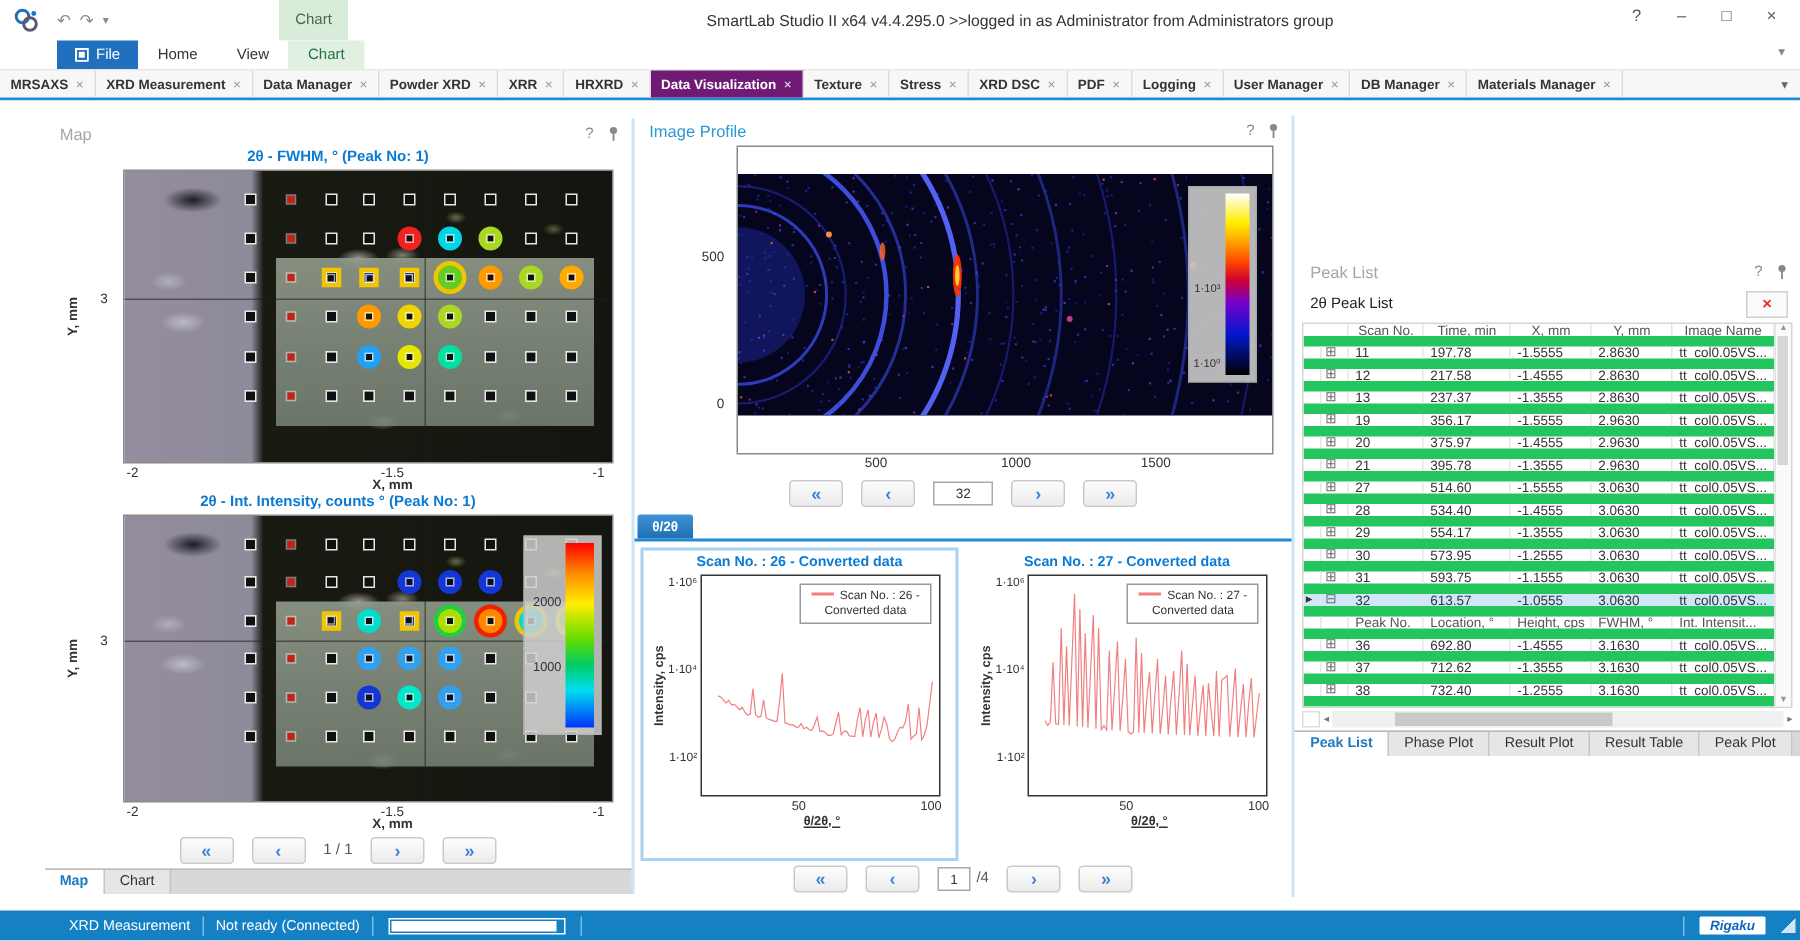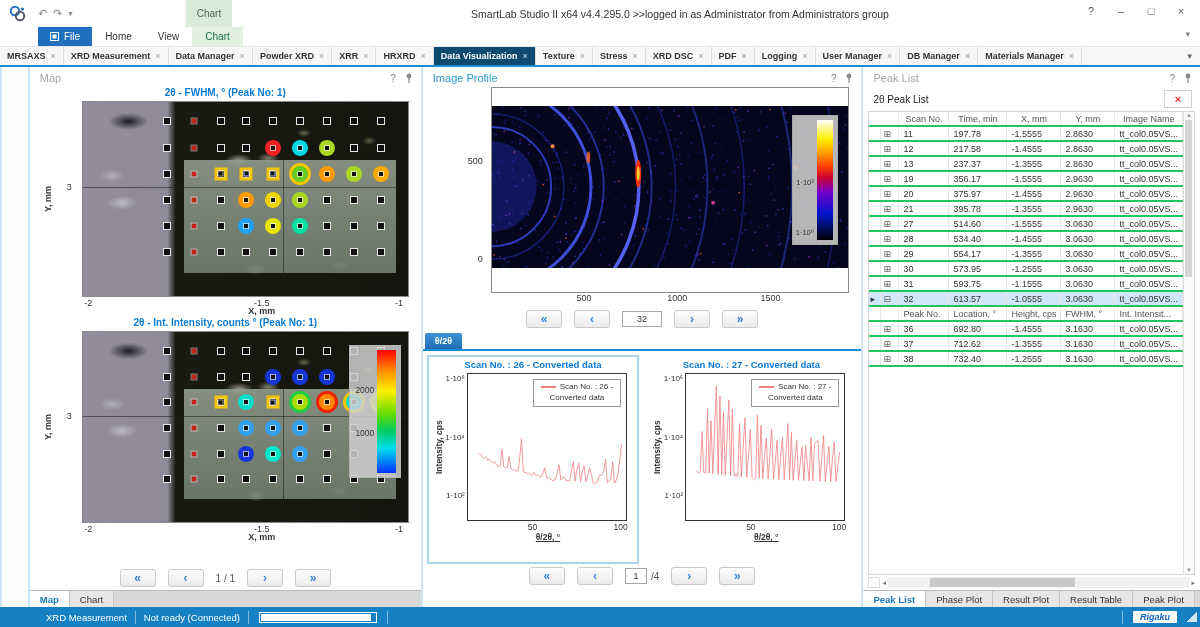--- a/index.html
+++ b/index.html
@@ -17,26 +17,26 @@
   .ribbon-row{height:19px;display:flex;align-items:stretch;background:#fff;position:relative;}
   .file-tab{background:#2170c0;color:#fff;padding:0 12px;margin-left:38px;display:flex;align-items:center;gap:5px;font-size:10px;}
   .file-ico{width:9px;height:9px;background:#fff;box-shadow:inset 0 0 0 1.5px #2170c0,inset 0 0 0 3px #fff;border:1px solid #fff;}
   .r-tab{padding:0 13px;font-size:10px;color:#333;display:flex;align-items:center;}
   .r-tab.ctx{background:#e2f0e2;color:#217346;}
   .ribbon-collapse{position:absolute;right:10px;top:2px;color:#888;font-size:9px;}
   
   .doc-tabs{height:19px;background:#f7f7f7;display:flex;align-items:stretch;border-top:1px solid #e8e8e8;}
   .dtab{display:flex;align-items:center;gap:5px;padding:0 7px;border-right:1px solid #ddd;font-size:9px;font-weight:bold;color:#333;white-space:nowrap;}
   .dtab .x{color:#999;font-weight:normal;font-size:9px;}
-  .dtab.active{background:#0c4a6e;color:#fff;}
+  .dtab.active{background:#701a75;color:#fff;}
   .dtab.active .x{color:#dce9f7;}
   .doc-overflow{margin-left:auto;display:flex;align-items:center;padding:0 8px;color:#666;font-size:9px;}
   .blue-rule{height:2px;background:#1e8bd4;}
   
-  .content{display:flex;height:540px;background:#fff;}
+  .content{display:flex;height:540px;background:#fff;align-items:center;}
   .left-strip{width:30px;border-left:2px solid #cde4f5;border-right:2px solid #cde4f5;background:#fdfdfd;}
   .panel{display:flex;flex-direction:column;}
   .map-panel{width:396px;border-right:2px solid #cde4f5;}
   .mid-panel{width:444px;border-right:2px solid #cde4f5;}
   .right-panel{flex:1;}
   .panel-head{height:20px;display:flex;align-items:center;padding:2px 8px 0 10px;}
   .panel-title{font-size:11px;color:#a6a6a6;flex:1;}
   .panel-title.blue{color:#2b9ad4;}
   .head-icons{display:flex;gap:9px;align-items:center;color:#888;font-size:10px;}
   .pin-ico svg{display:block;}
@@ -116,21 +116,21 @@
   .chart-xticks{position:relative;height:11px;margin:0 8px 0 36px;}
   .chart-xlabel{height:11px;text-align:center;font-size:8.5px;font-weight:bold;color:#333;margin-left:30px;text-decoration:underline;}
   .legend{position:absolute;right:5px;top:5px;border:1px solid #999;background:#fff;padding:2px 7px;font-size:8px;color:#333;text-align:center;line-height:1.35;}
   .leg-swatch{display:inline-block;width:15px;height:2px;background:#f08080;vertical-align:middle;margin-right:4px;}
   
   .pl-subhead{display:flex;align-items:center;height:24px;padding:0 8px 0 10px;}
   .pl-subtitle{flex:1;font-size:10px;color:#222;}
   .pl-close{width:28px;height:18px;background:#fbfbfb;border:1px solid #cfcfcf;color:#e03030;font-weight:bold;
       font-size:11px;text-align:center;line-height:16px;}
   .table{margin:0 5px;border:1px solid #d5d5d5;font-size:9px;color:#333;flex:1;position:relative;overflow:hidden;background:#fff;}
-  .tr{display:flex;height:15px;border-bottom:2px solid #22c55e;align-items:stretch;margin-right:11px;}
+  .tr{display:flex;height:15px;border-bottom:7px solid #22c55e;align-items:stretch;margin-right:11px;}
   .td{border-right:1px solid #e6e6e6;padding:0 4px;display:flex;align-items:center;overflow:hidden;white-space:nowrap;}
   .c0{width:12px;padding:0 1px;} .c1{width:18px;padding:0 2px;} .c2{width:50px;} .c3{width:58px;} .c4{width:54px;} .c5{width:54px;} .c6{flex:1;}
   .c01{width:30px;}
   .th{color:#555;justify-content:center;}
   .tr.hdr{height:15px;background:#fff;}
   .tr.sel{background:#cfe7f8;}
   .tr.subhdr .td{color:#555;}
   .tr.subrow{background:#efefef;font-size:8.2px;}
   .exp{color:#666;font-size:9px;}
   .vscroll{position:absolute;right:0;top:0;bottom:0;width:11px;background:#fafafa;border-left:1px solid #e2e2e2;

